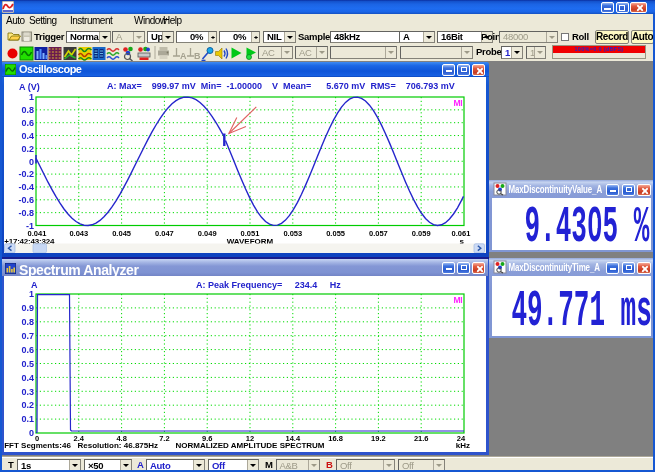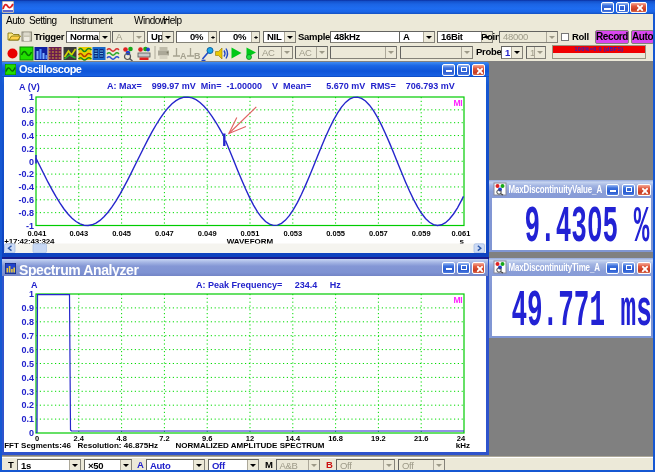--- a/index.html
+++ b/index.html
@@ -25,21 +25,21 @@
 
 
 .tb { position:absolute; background:#ECE9D8; }
 .lbl { position:absolute; font-size:9.5px; letter-spacing:-0.3px; font-weight:bold; color:#000; white-space:nowrap; }
 .combo { position:absolute; background:#fff; border:1px solid #848278; border-top-color:#636360; border-left-color:#636360; font-size:9.5px; letter-spacing:-0.3px; color:#000; overflow:hidden; }
 .combo .tx { position:absolute; left:3px; top:0px; white-space:nowrap; }
 .combo .btn { position:absolute; right:0; top:0; bottom:0; width:11px; background:#ECE9D8; border-left:1px solid #ACA899; }
 .combo .btn:after { content:""; position:absolute; left:2px; top:4px; border:3px solid transparent; border-top:3.5px solid #000; }
 .combo.dis { background:#ECE9D8; color:#9D9A88; }
 .combo.dis .btn:after { border-top-color:#9D9A88; }
-.pushbtn { position:absolute; background:#d946ef; border:1px solid #848278; border-radius:2px; font-size:10px; letter-spacing:-0.4px; font-weight:bold; text-align:center; }
+.pushbtn { position:absolute; background:#fef9c3; border:1px solid #848278; border-radius:2px; font-size:10px; letter-spacing:-0.4px; font-weight:bold; text-align:center; }
 
 
 #mdi { position:absolute; left:2px; top:61px; width:651px; height:395px; background:#808080; }
 
 
 #botbar { position:absolute; left:0px; top:456px; width:655px; height:16px; background:#ECE9D8; border-top:1px solid #ACA899; }
 
 svg text { font-family:"Liberation Sans", sans-serif; }
 </style>
 </head>

